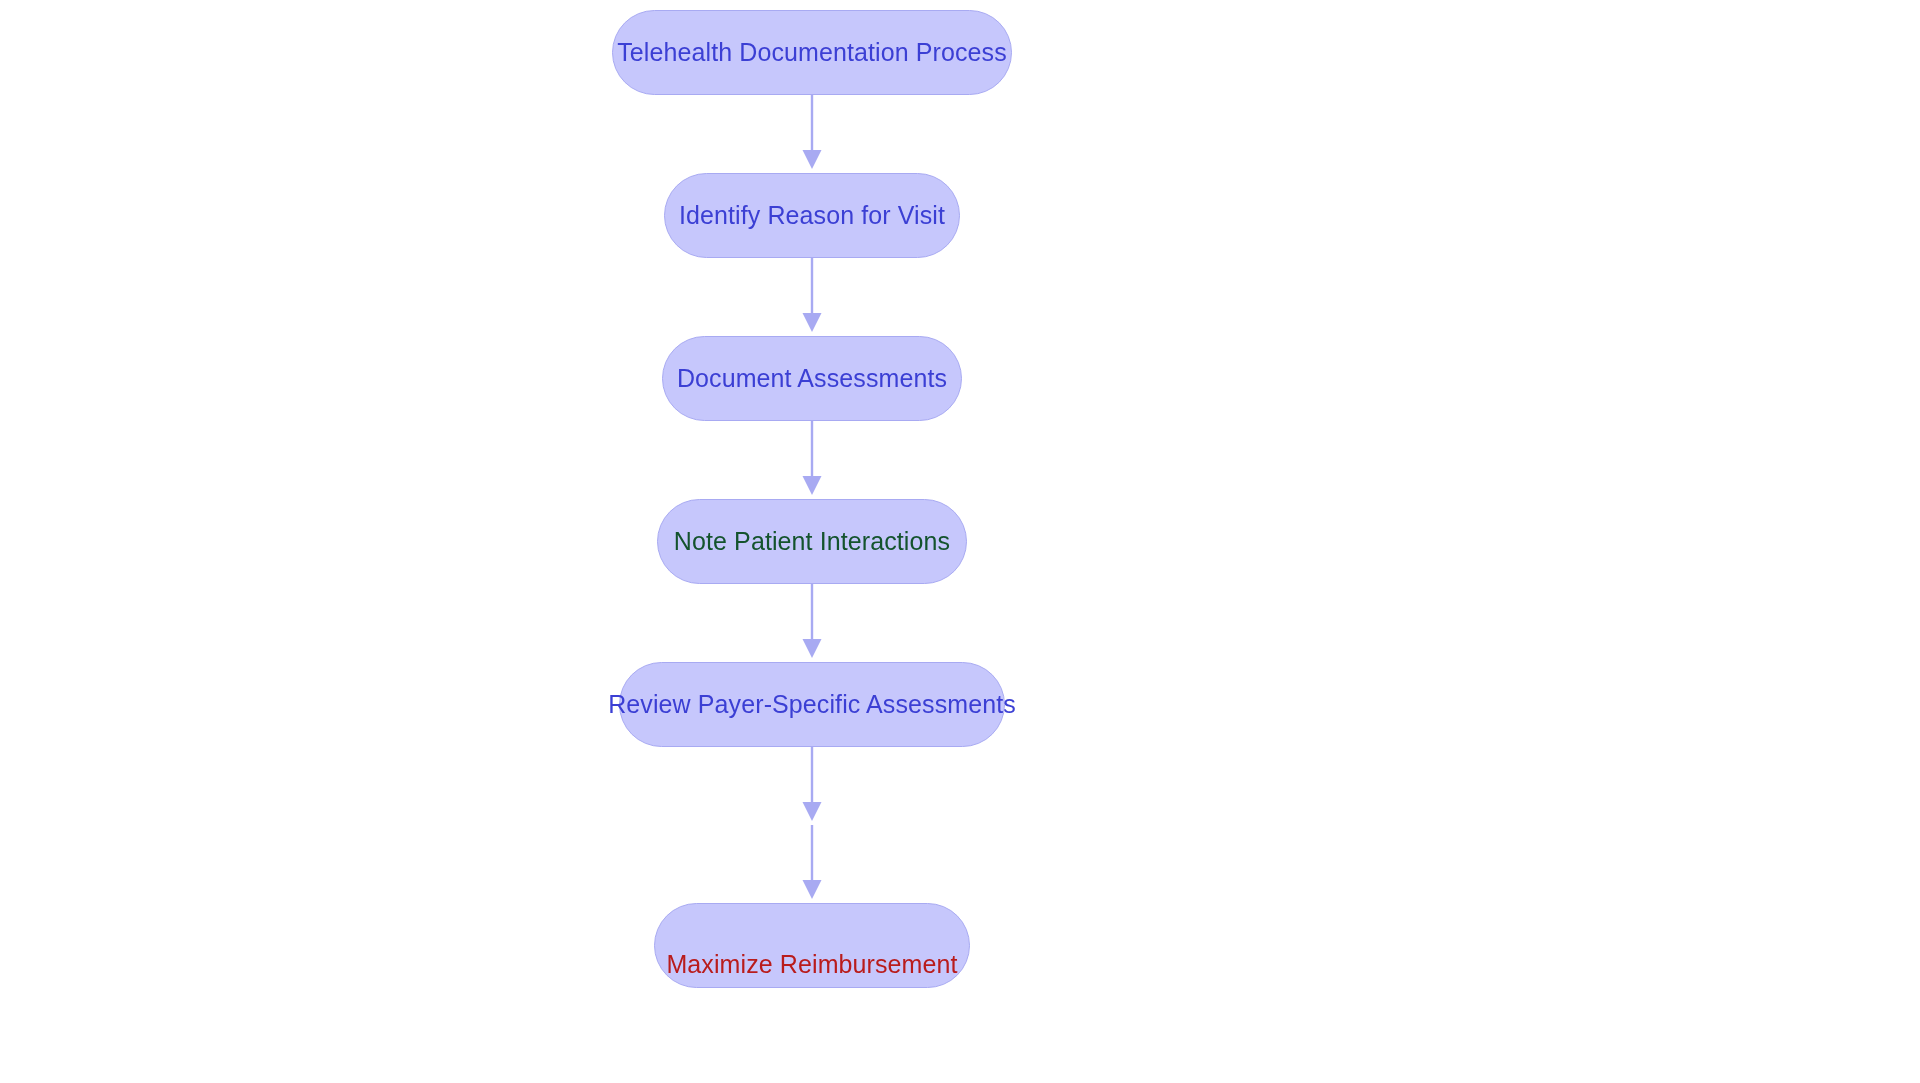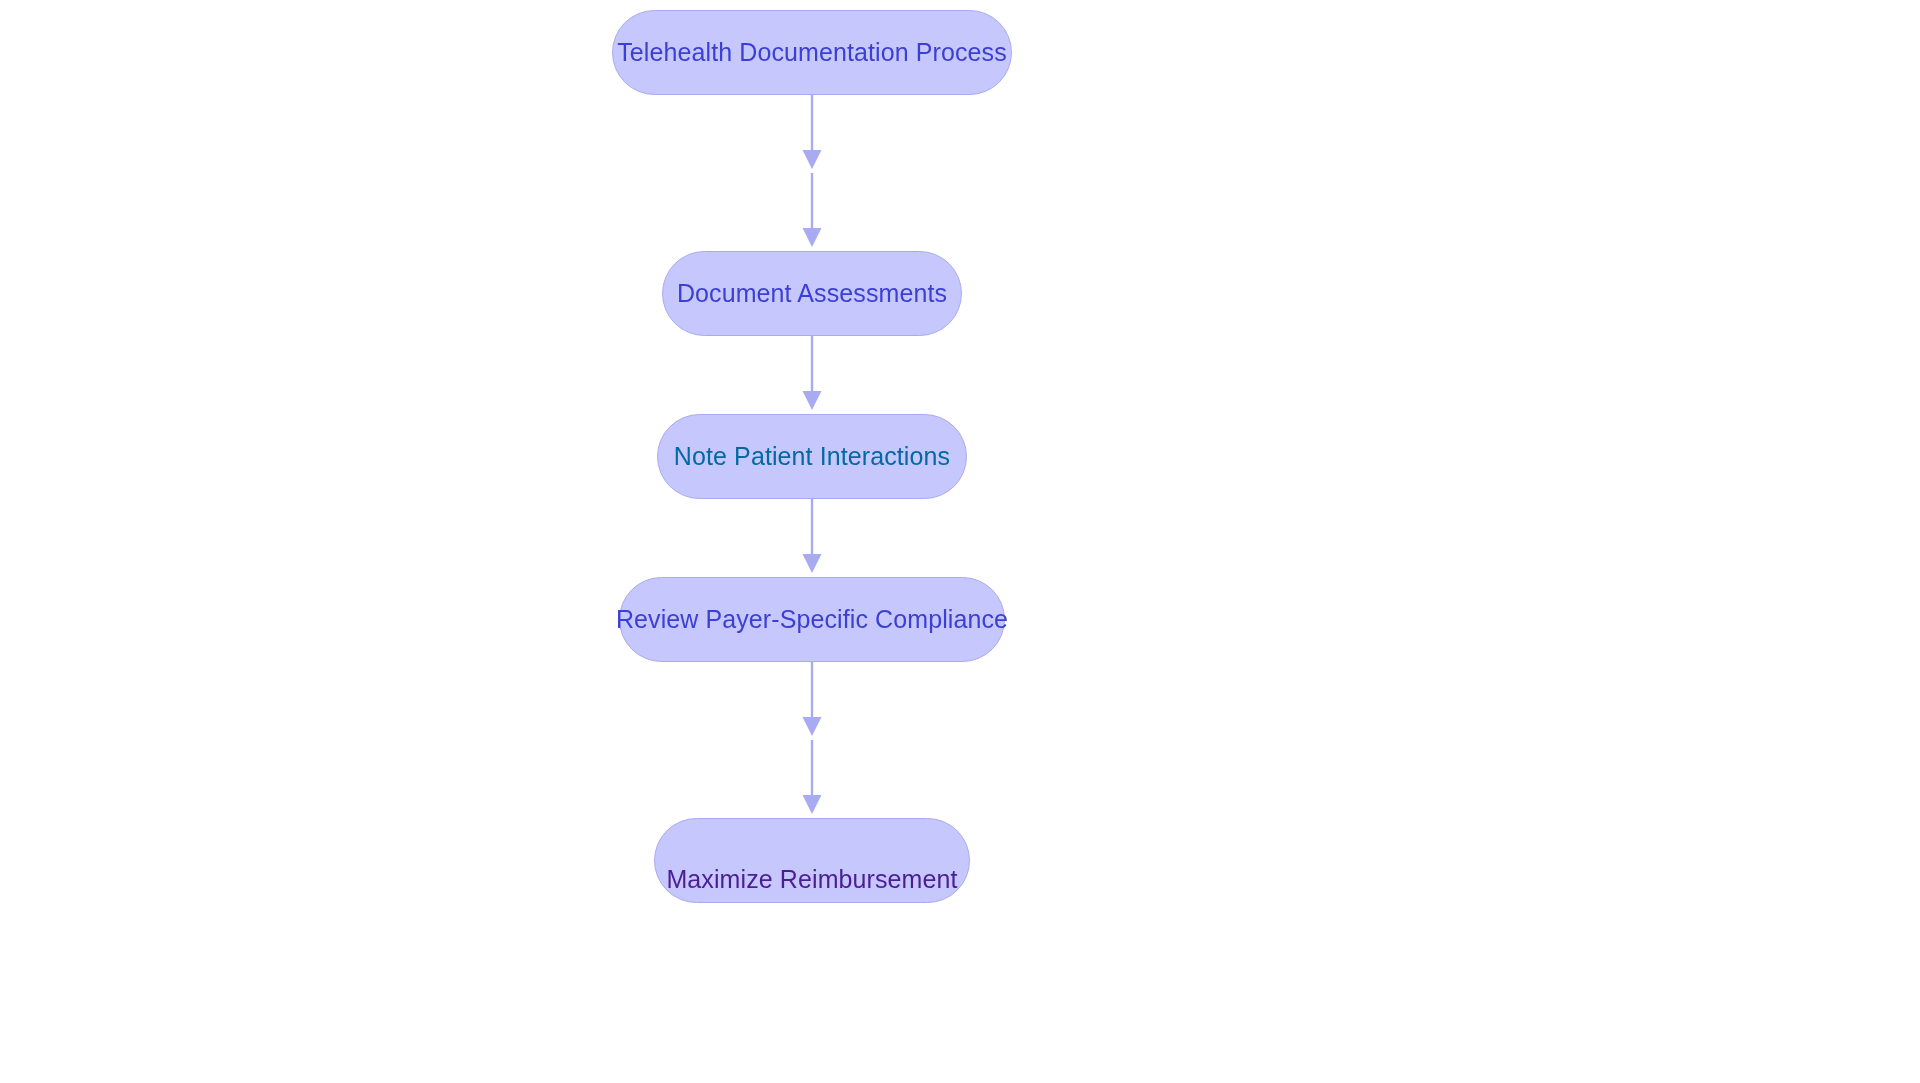--- a/index.html
+++ b/index.html
@@ -91,67 +91,70 @@
       <span class="node-label" style="color: rgb(59, 63, 212);">Telehealth Documentation Process</span>
     </div>
 
     <div class="connector">
       <svg viewBox="0 0 40 78" xmlns="http://www.w3.org/2000/svg" aria-hidden="true">
         <line x1="20" y1="0" x2="20" y2="60" stroke="#a8aaf2" stroke-width="2.4"></line>
         <polygon points="20,74 10.5,55 29.5,55" fill="#a8aaf2"></polygon>
       </svg>
     </div>
 
+    <div class="node" style="width: 296px; background: rgb(198, 199, 252); border-color: rgb(168, 170, 242);">
+      <span class="node-label" style="color: rgb(59, 63, 212);">Identify Reason for Visit</span>
+    </div>
 
     <div class="connector">
       <svg viewBox="0 0 40 78" xmlns="http://www.w3.org/2000/svg" aria-hidden="true">
         <line x1="20" y1="0" x2="20" y2="60" stroke="#a8aaf2" stroke-width="2.4"></line>
         <polygon points="20,74 10.5,55 29.5,55" fill="#a8aaf2"></polygon>
       </svg>
     </div>
 
     <div class="node" style="width: 300px; background: rgb(198, 199, 252); border-color: rgb(168, 170, 242);">
       <span class="node-label" style="color: rgb(59, 63, 212); text-align: right;">Document Assessments</span>
     </div>
 
     <div class="connector">
       <svg viewBox="0 0 40 78" xmlns="http://www.w3.org/2000/svg" aria-hidden="true">
         <line x1="20" y1="0" x2="20" y2="60" stroke="#a8aaf2" stroke-width="2.4"></line>
         <polygon points="20,74 10.5,55 29.5,55" fill="#a8aaf2"></polygon>
       </svg>
     </div>
 
     <div class="node" style="width: 310px; background: rgb(198, 199, 252); border-color: rgb(168, 170, 242);">
-      <span class="node-label" style="color: #0369a1;">Note Patient Interactions</span>
+      <span class="node-label" style="color: #14532d;">Note Patient Interactions</span>
     </div>
 
     <div class="connector">
       <svg viewBox="0 0 40 78" xmlns="http://www.w3.org/2000/svg" aria-hidden="true">
         <line x1="20" y1="0" x2="20" y2="60" stroke="#a8aaf2" stroke-width="2.4"></line>
         <polygon points="20,74 10.5,55 29.5,55" fill="#a8aaf2"></polygon>
       </svg>
     </div>
 
     <div class="node" style="width: 386px; background: rgb(198, 199, 252); border-color: rgb(168, 170, 242);">
-      <span class="node-label" style="color: rgb(59, 63, 212);">Review Payer-Specific Compliance</span>
+      <span class="node-label" style="color: rgb(59, 63, 212);">Review Payer-Specific Assessments</span>
     </div>
 
     <div class="connector">
       <svg viewBox="0 0 40 78" xmlns="http://www.w3.org/2000/svg" aria-hidden="true">
         <line x1="20" y1="0" x2="20" y2="60" stroke="#a8aaf2" stroke-width="2.4"></line>
         <polygon points="20,74 10.5,55 29.5,55" fill="#a8aaf2"></polygon>
       </svg>
     </div>
 
 
     <div class="connector">
       <svg viewBox="0 0 40 78" xmlns="http://www.w3.org/2000/svg" aria-hidden="true">
         <line x1="20" y1="0" x2="20" y2="60" stroke="#a8aaf2" stroke-width="2.4"></line>
         <polygon points="20,74 10.5,55 29.5,55" fill="#a8aaf2"></polygon>
       </svg>
     </div>
 
     <div class="node" style="width: 316px; background: rgb(198, 199, 252); border-color: rgb(168, 170, 242);">
-      <span class="node-label" style="color: #4c1d95; margin-top: 37px;">Maximize Reimbursement</span>
+      <span class="node-label" style="color: #b91c1c; margin-top: 37px;">Maximize Reimbursement</span>
     </div>
 
   </div>
 </div>
 
 </body></html>

